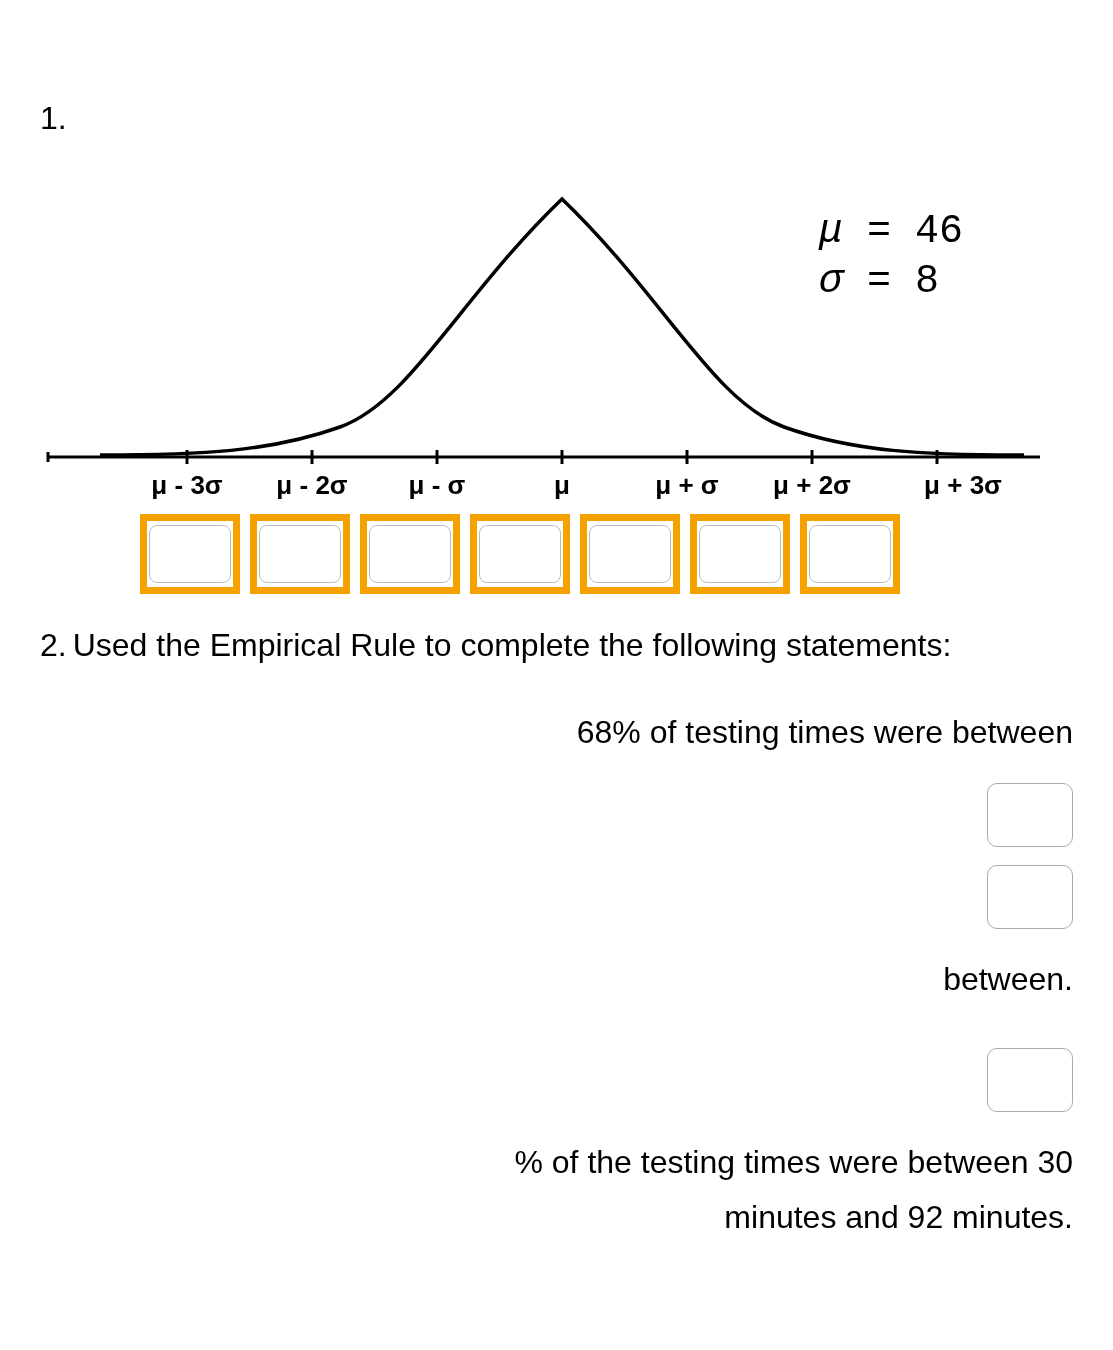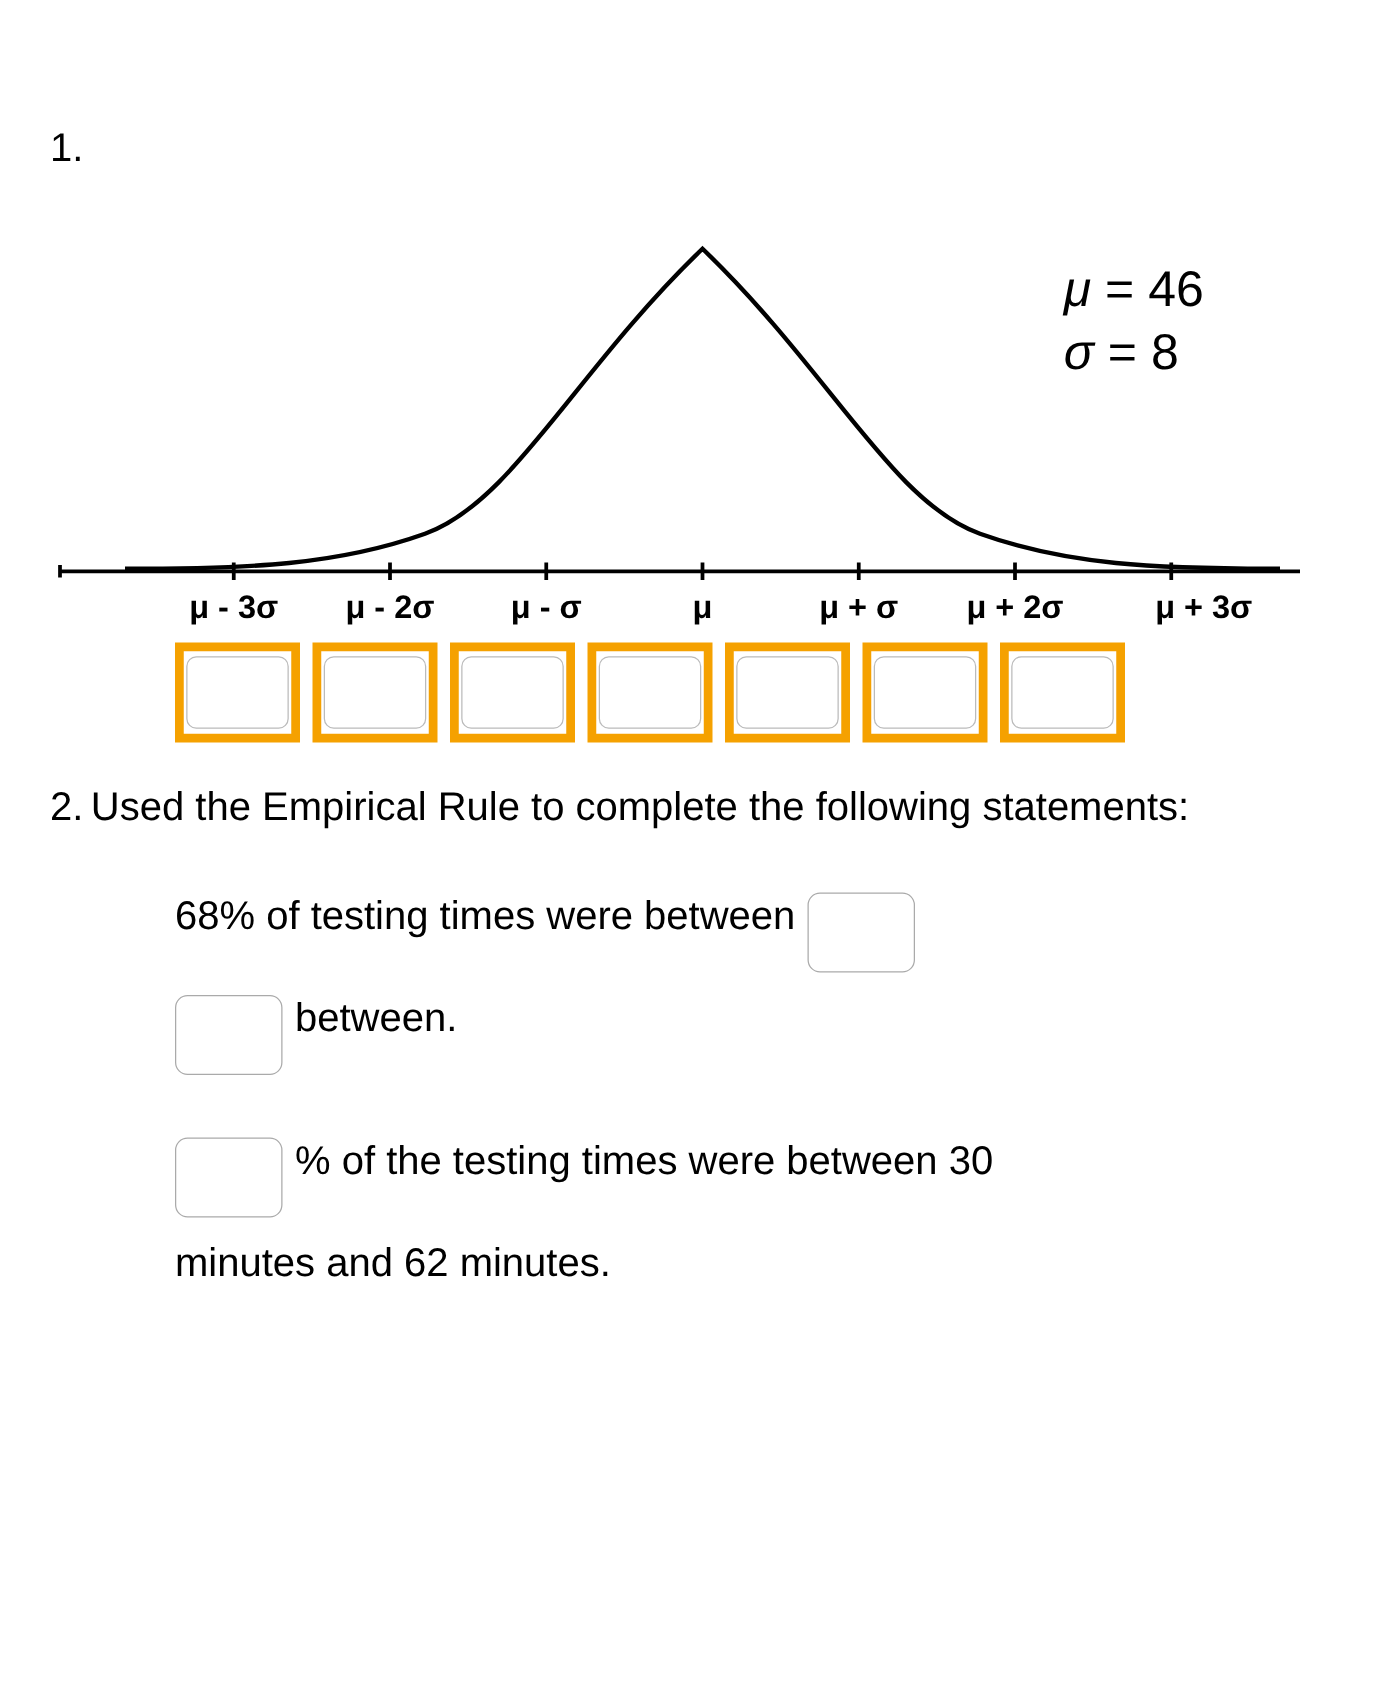--- a/index.html
+++ b/index.html
@@ -9,41 +9,41 @@
     font-size: 32px;
     color: #000;
     width: 1113px;
     box-sizing: border-box;
     background: #fff;
   }
   .row { display: flex; align-items: baseline; flex-wrap: wrap; gap: 10px 6px; }
   .q1-title { margin: 60px 0 30px 0; }
   .chart-area { position: relative; width: 1033px; height: 380px; margin-bottom: 30px; }
   .curve-svg { position: absolute; left: 0; top: 0; }
-  .params { position: absolute; right: 110px; top: 40px; font-family: Liberation Sans, sans-serif; font-size: 40px; font-style: italic; line-height: 1.25; }
+  .params { position: absolute; right: 110px; top: 40px; font-family: Liberation Mono, monospace; font-size: 40px; font-style: italic; line-height: 1.25; }
   .params .eq { font-style: normal; }
   .axis-labels { position: absolute; left: 0; width: 100%; top: 303px; font-family: Arial, sans-serif; font-size: 26px; font-weight: bold; }
   .axis-labels span { position: absolute; transform: translateX(-50%); white-space: nowrap; }
   .boxes-row { position: absolute; left: 100px; top: 347px; display: flex; gap: 10px; }
   .orange-box {
     width: 100px; height: 80px;
     border: 7px solid #f5a100;
     background: #fff;
     box-sizing: border-box;
     display: flex; align-items: center; justify-content: center;
   }
   .orange-box input {
     width: 80px; height: 56px;
     border: 1px solid #bbb; border-radius: 8px;
     font-size: 28px; text-align: center;
     padding: 0;
   }
   .q2-title { margin: 80px 0 50px 0; }
   .statement { margin: 0 0 50px 100px; font-size: 32px; }
-  .statement .line { display: flex; align-items: flex-start; flex-wrap: wrap; gap: 32px 10px; margin-bottom: 18px; }
+  .statement .line { display: flex; align-items: flex-end; flex-wrap: wrap; gap: 32px 10px; margin-bottom: 18px; flex-direction: column; }
   .small-input {
     width: 80px; height: 60px;
     border: 1.5px solid #aaa; border-radius: 10px;
     font-size: 28px; text-align: center;
   }
 </style>
 </head>
 <body>
 
 <div class="q1-title row">
@@ -129,15 +129,15 @@
     <span>between.</span>
   </div>
 </div>
 
 <div class="statement">
   <div class="line">
     <input class="small-input" type="text" value="" style="">
     <span>% of the testing times were between 30</span>
   </div>
   <div class="line">
-    <span>minutes and 62 minutes.</span>
+    <span>minutes and 92 minutes.</span>
   </div>
 </div>
 
 </body></html>

